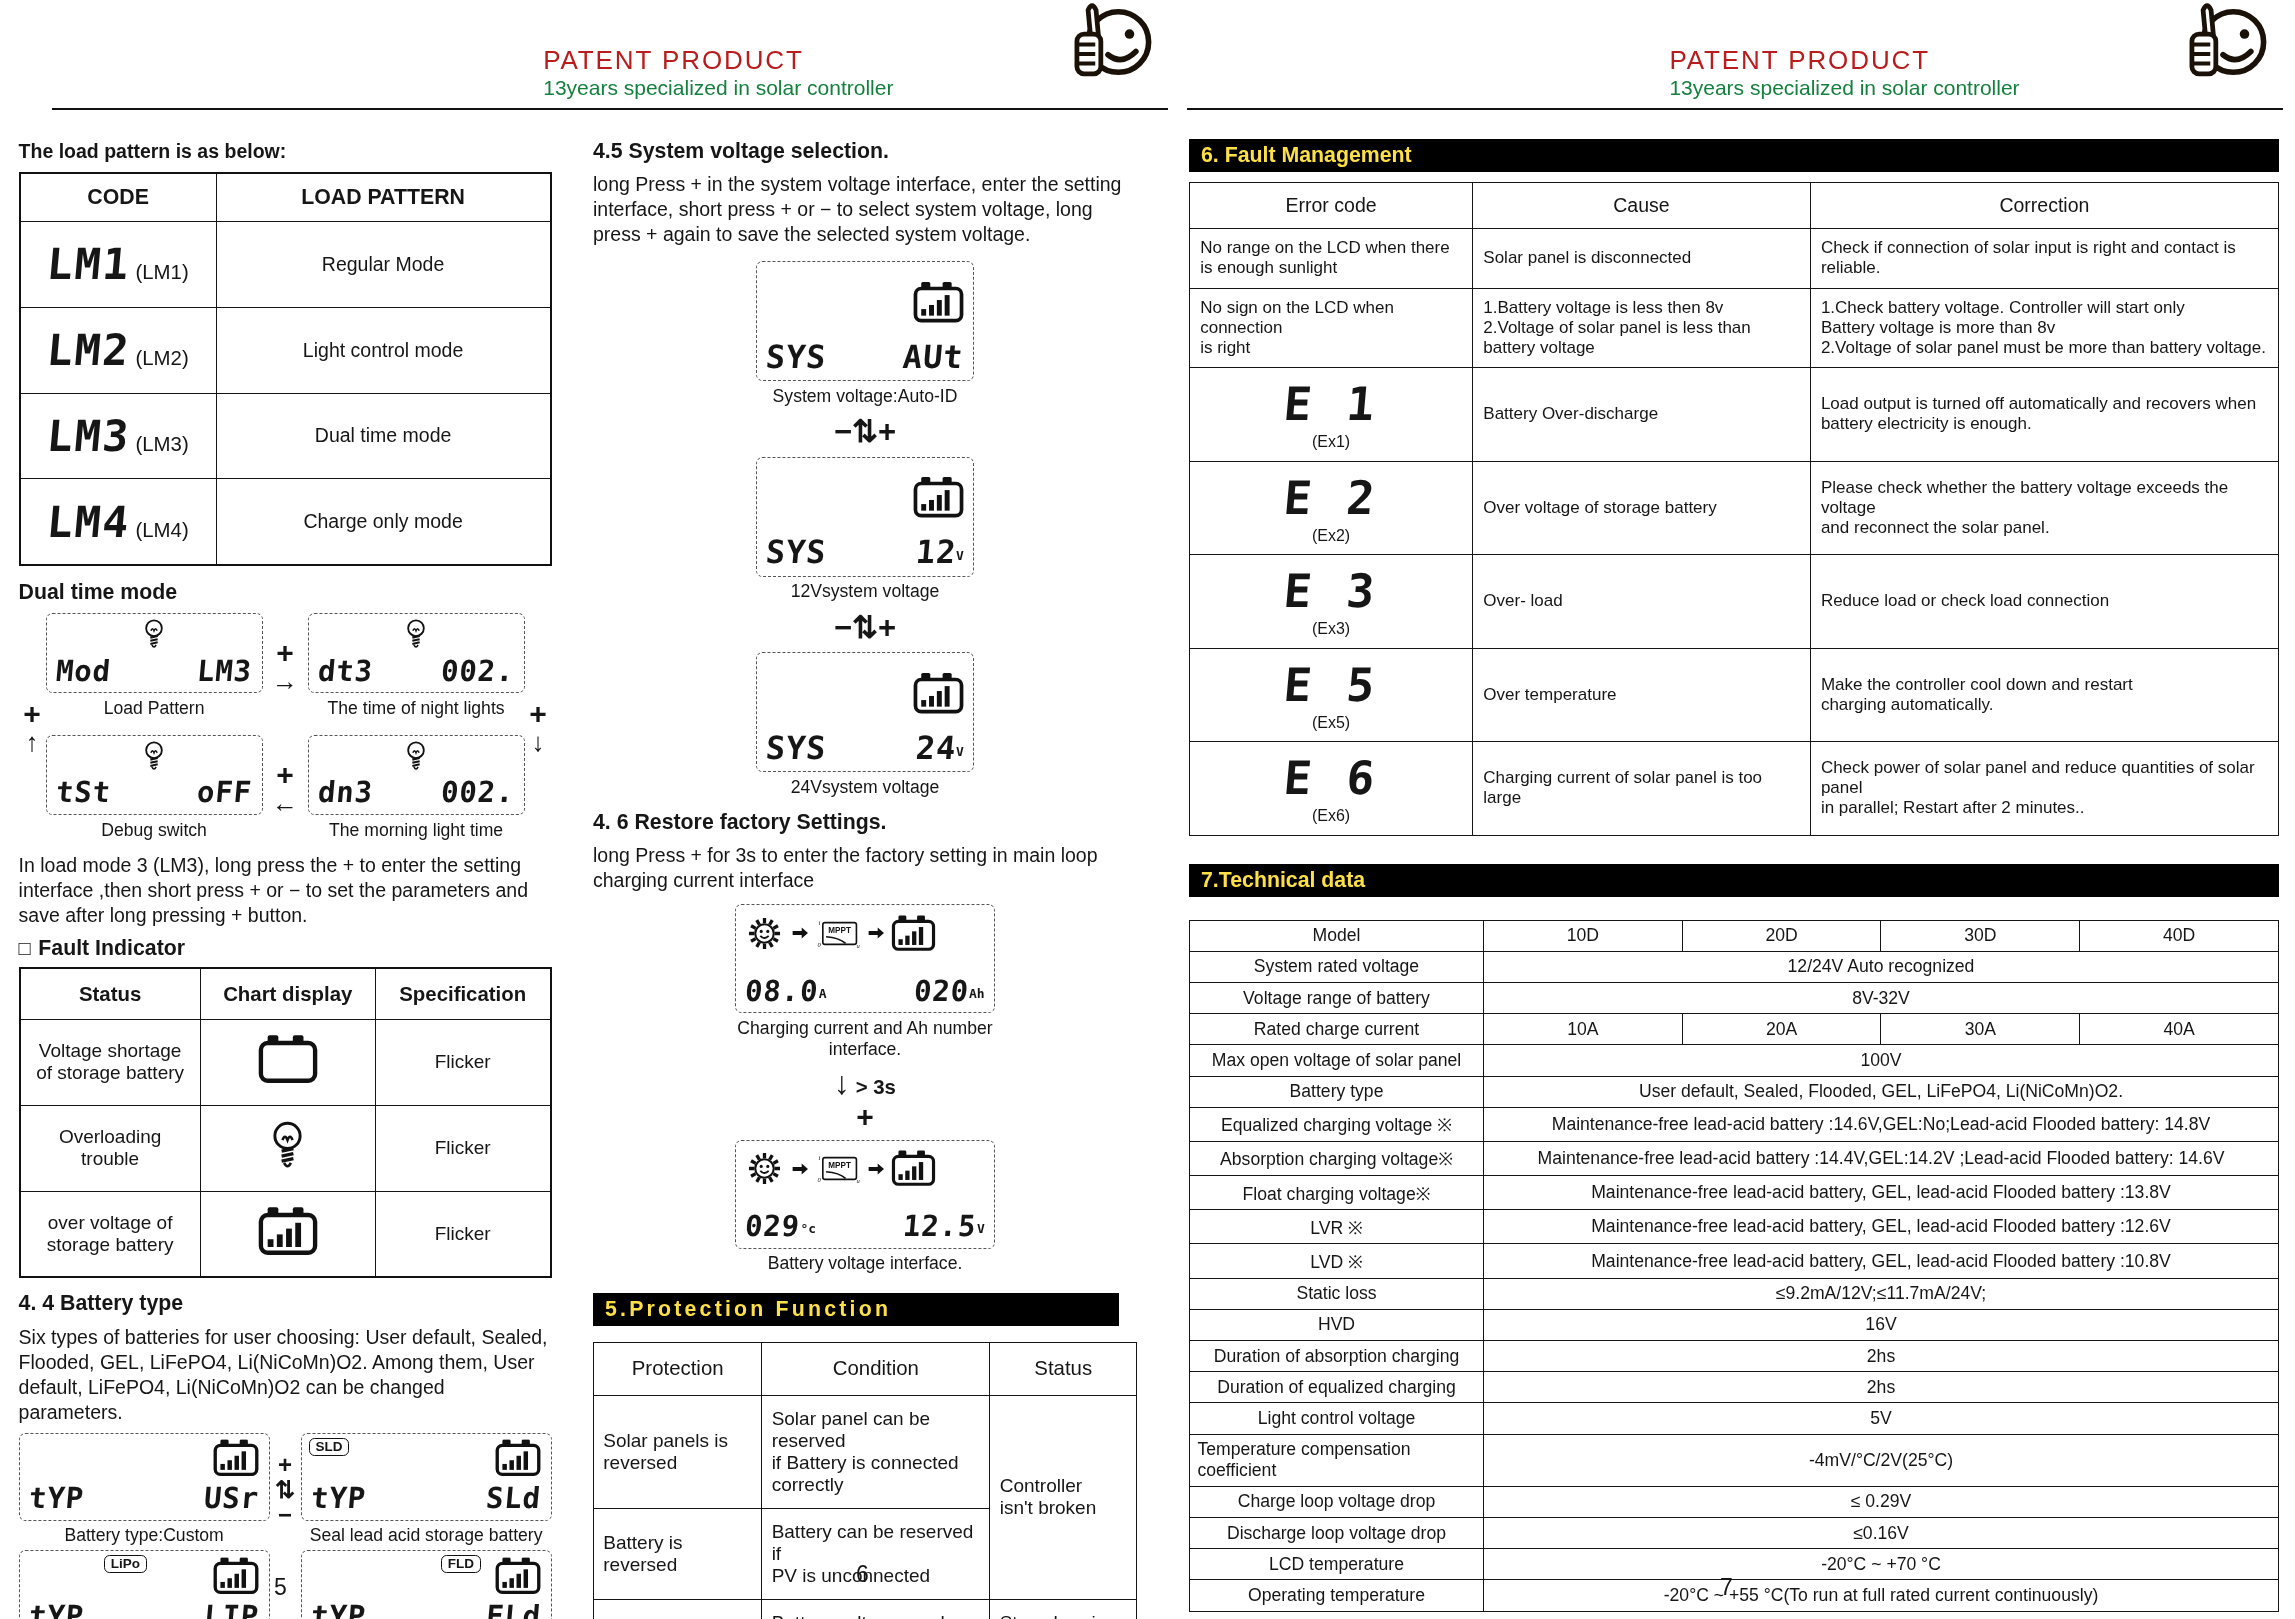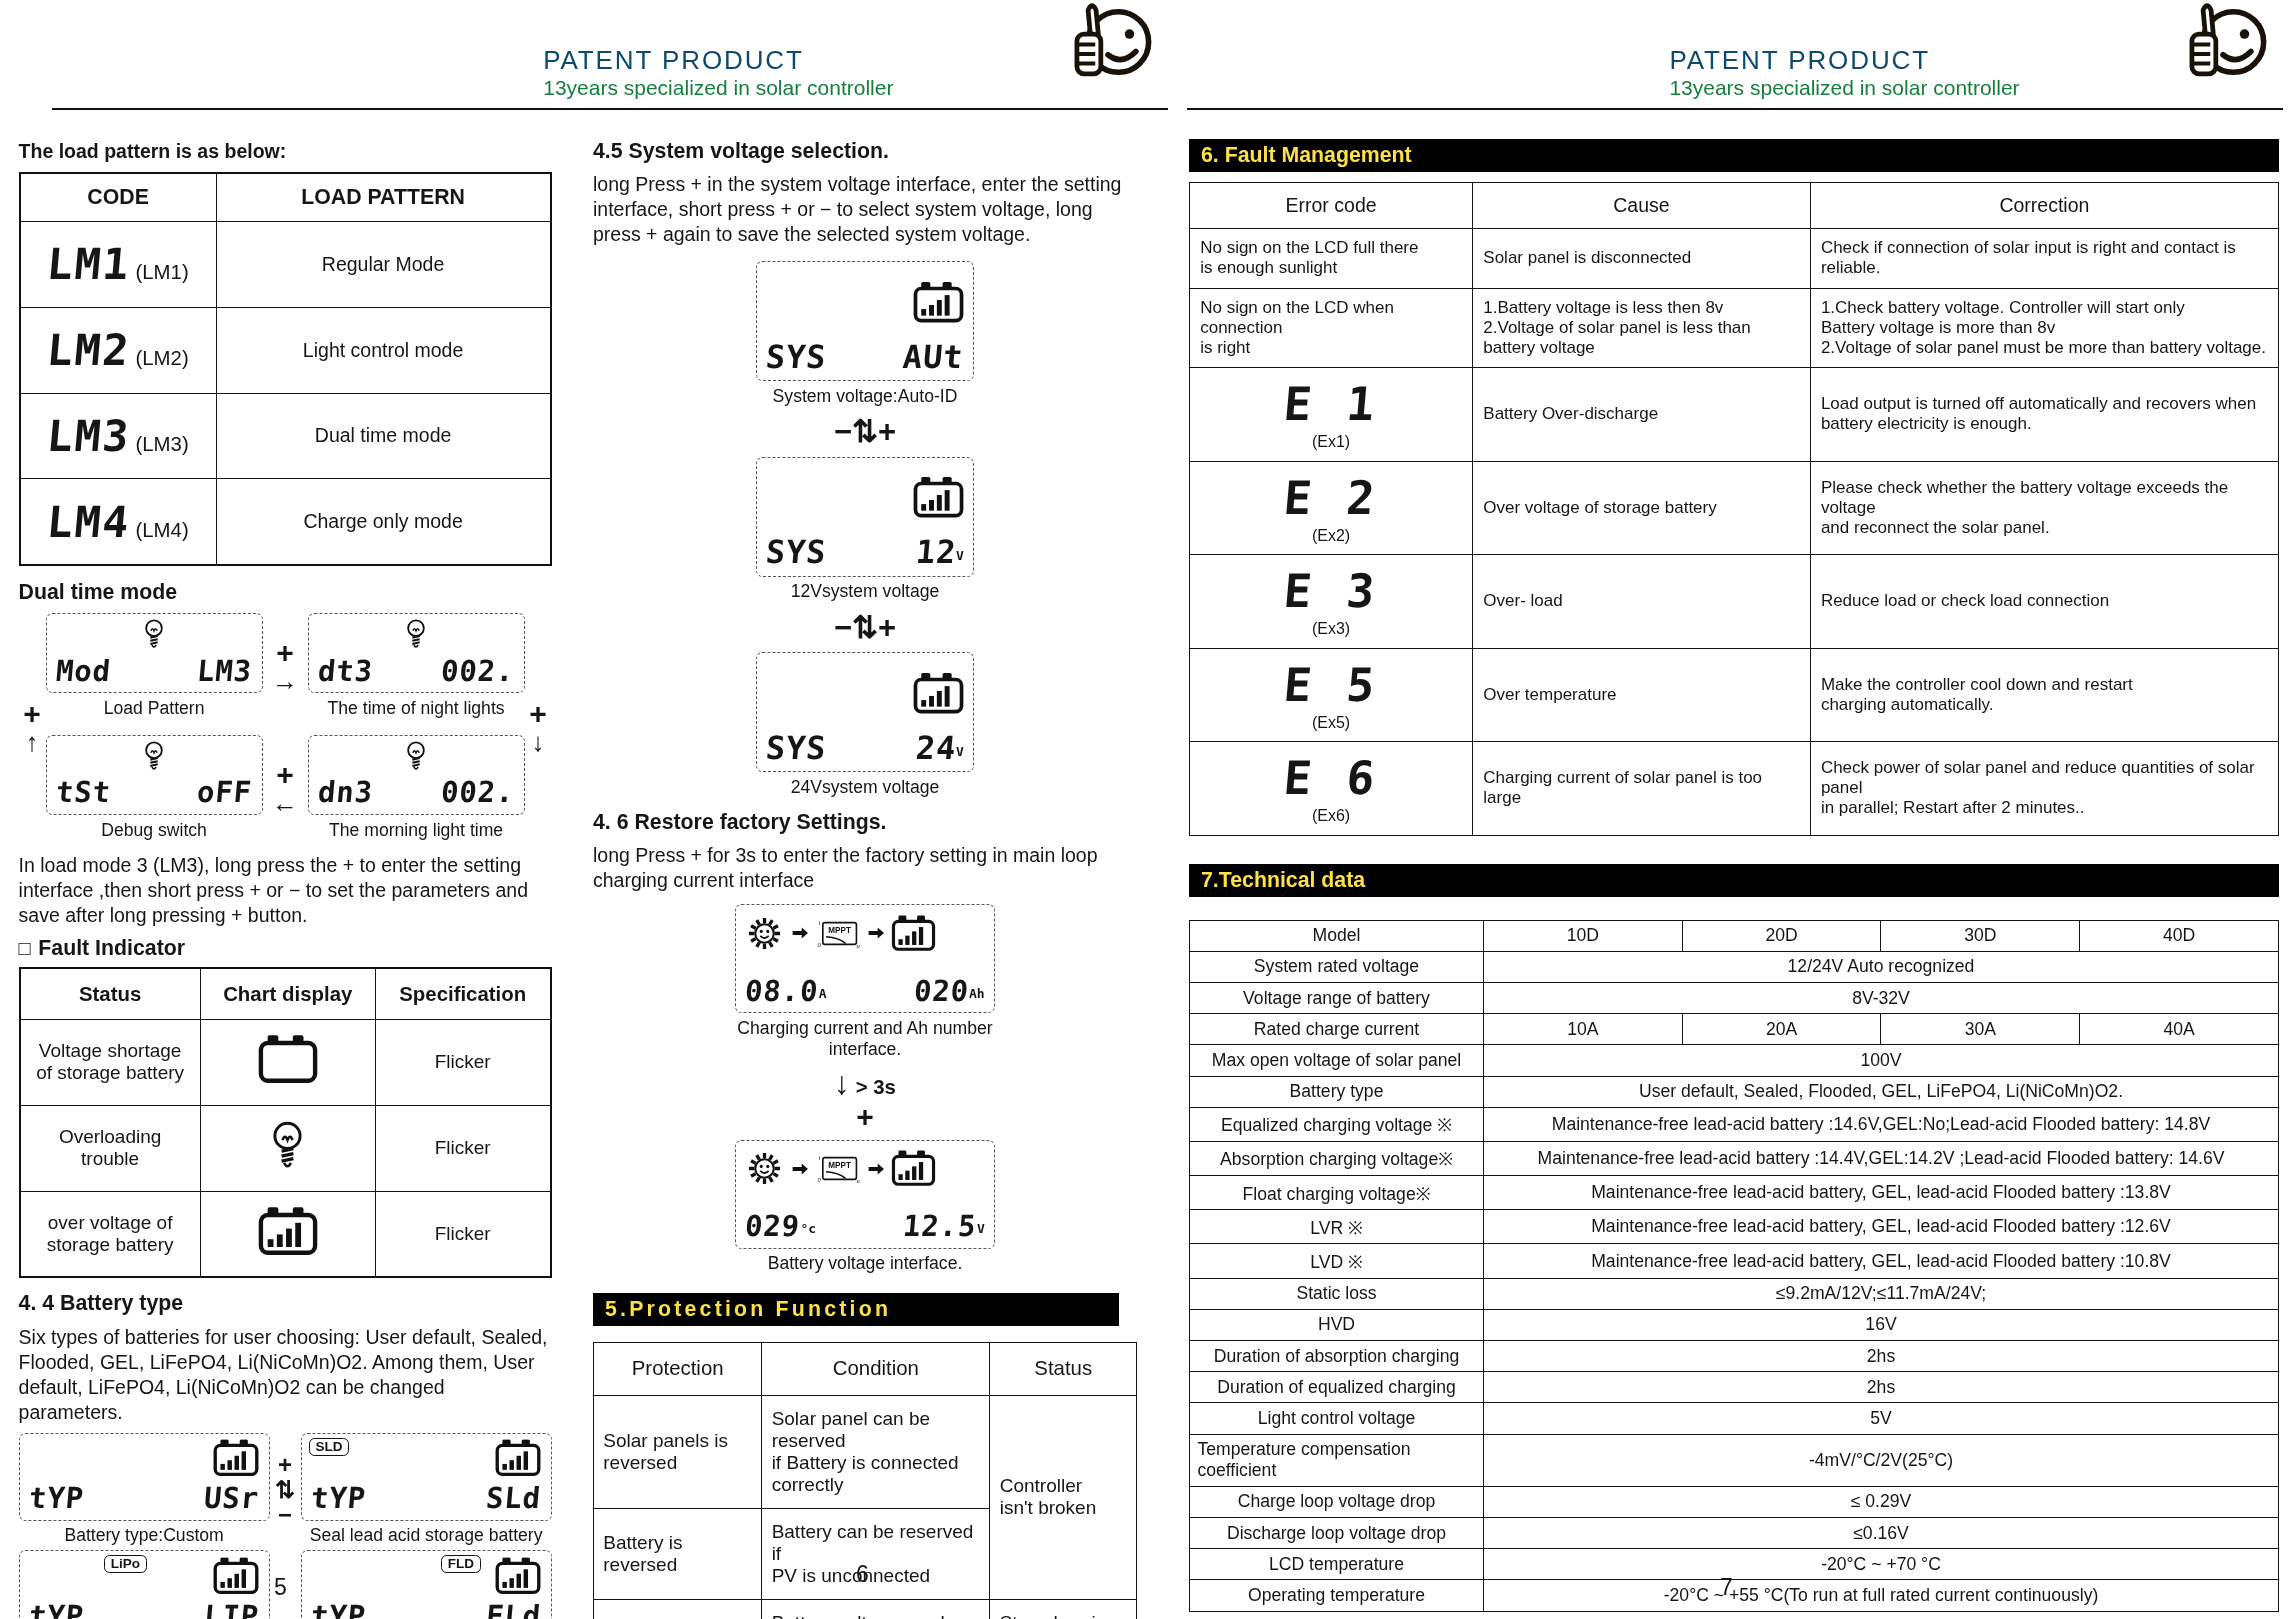--- a/index.html
+++ b/index.html
@@ -7,21 +7,21 @@
          font-family:"Liberation Sans",sans-serif;color:#161616;overflow:hidden;}
   .pg{position:absolute;top:0;height:1620px;}
   .pgL{left:0;width:1173px;}
   .pgR{left:1173px;width:1122px;}
 
   
   .hdr{position:absolute;top:0;left:0;right:0;height:108px;}
   .hdrL{border-bottom:2.3px solid #111;margin-left:52px;margin-right:4.6px;}
   .hdrR{border-bottom:2.3px solid #111;margin-left:14px;margin-right:11.6px;}
   .hdr-text{position:absolute;left:44%;top:45px;width:46%;text-align:left;}
-  .hdr-l1{font-size:26px;letter-spacing:1.9px;color:#0c4a6e;}
+  .hdr-l1{font-size:26px;letter-spacing:1.9px;color:#b91c1c;}
   .hdr-l2{font-size:21px;color:#15803d;}
   .thumb{position:absolute;right:16px;top:1.9px;width:88px;height:80px;color:#1a1208;}
 
   
   p{font-size:19.5px;line-height:1.28;margin:0 0 8.3px 0;white-space:pre-line;}
   h3{font-size:21.3px;margin:12px 0 8.3px 0;}
   .bold{font-weight:bold;}
   .pageno{position:absolute;bottom:18.6px;font-size:23px;}
 
   
@@ -573,21 +573,21 @@
             <col style="width:31%">
             <col style="width:43%">
           </colgroup>
         <tbody>
             <tr>
               <th>Error code</th>
               <th>Cause</th>
               <th>Correction</th>
             </tr>
             <tr>
-              <td>No sign on the LCD full there
+              <td>No range on the LCD when there
 is enough sunlight</td>
               <td>Solar panel is disconnected</td>
               <td>Check if connection of solar input is right and contact is reliable.</td>
             </tr>
             <tr>
               <td>No sign on the LCD when connection
 is right</td>
               <td>1.Battery voltage is less then 8v
 2.Voltage of solar panel is less than battery voltage</td>
               <td>1.Check battery voltage. Controller will start only

